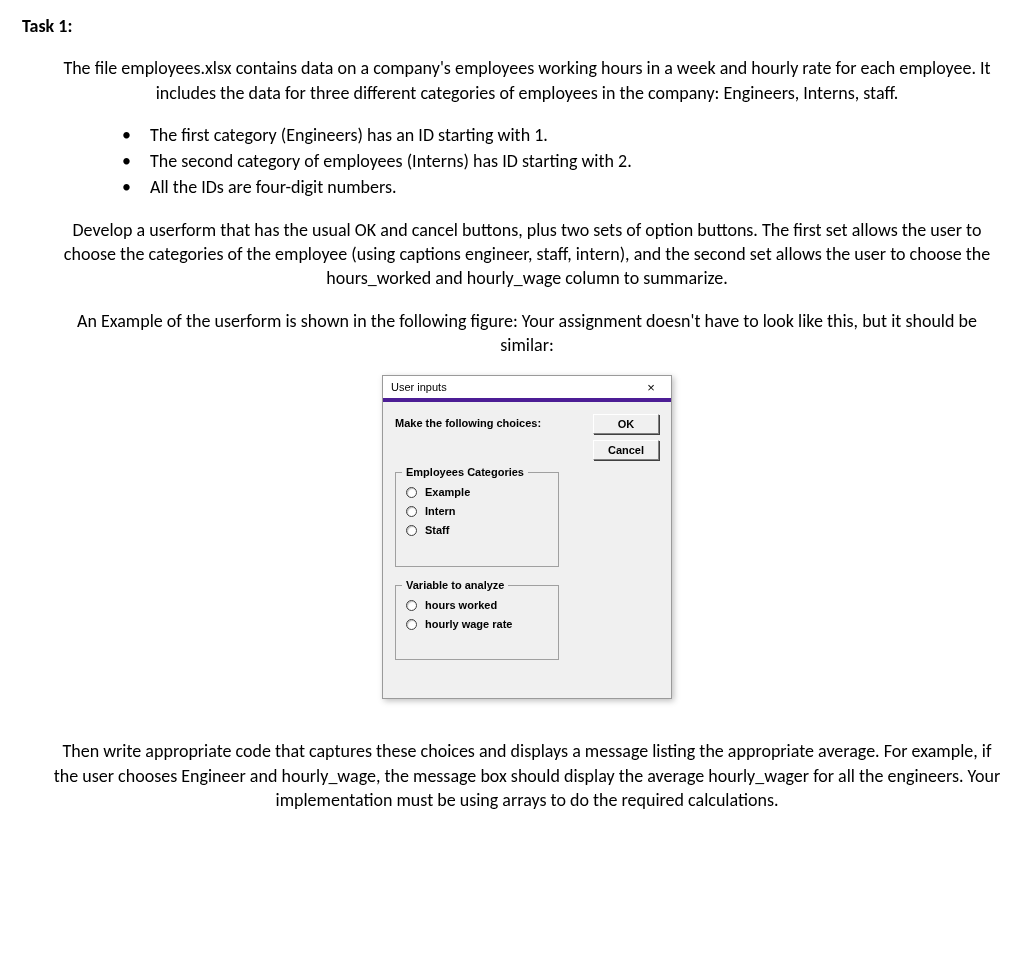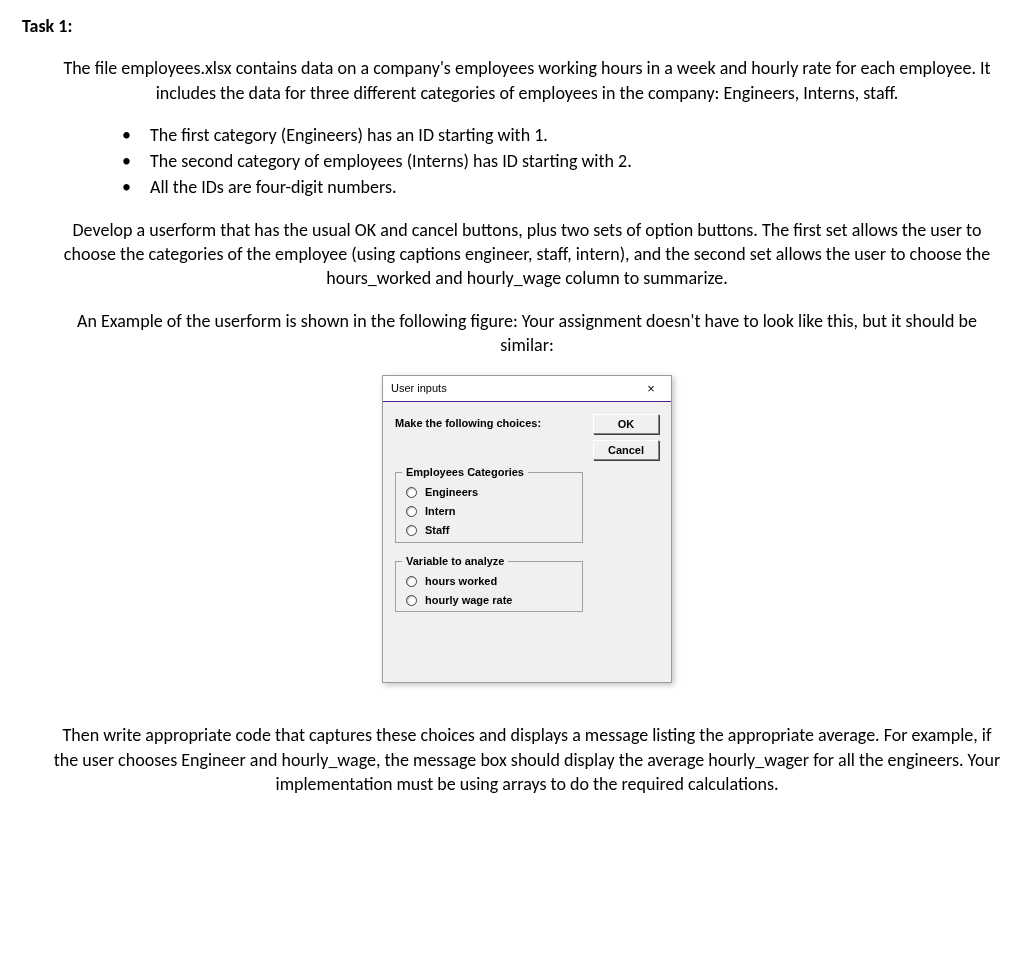--- a/index.html
+++ b/index.html
@@ -58,21 +58,21 @@
       font-size: 11px;
       background: #fff;
     }
     .dialog-titlebar {
       display: flex;
       align-items: center;
       justify-content: space-between;
       height: 26px;
       padding: 0 6px 0 8px;
       background: #fff;
-      border-bottom: 1px solid #4c1d95;
+      border-bottom: 4px solid #4c1d95;
     }
     .dialog-title-text {
       font-size: 11px;
       color: #000;
     }
     .dialog-close {
       width: 28px;
       height: 18px;
       display: flex;
       align-items: center;
@@ -114,23 +114,23 @@
       border-right: 1px solid #808080;
       border-bottom: 1px solid #808080;
       box-shadow: 1px 1px 0 #404040;
       font-size: 11px;
       text-align: center;
       line-height: 18px;
       cursor: default;
     }
     .groupbox {
       border: 1px solid #a0a0a0;
-      padding: 8px 10px 0 10px;
-      margin-bottom: 18px;
-      width: 188px;
+      padding: 8px 10px 24px 10px;
+      margin-bottom: 18px;
+      width: 164px;
       position: relative;
     }
     .groupbox-legend {
       position: absolute;
       top: -8px;
       left: 6px;
       background: #f0f0f0;
       padding: 0 4px;
       font-size: 11px;
     }
@@ -181,21 +181,21 @@
         <div class="dialog-buttons">
           <div class="win-btn">OK</div>
           <div class="win-btn">Cancel</div>
         </div>
       </div>
 
       <div class="groupbox">
         <div class="groupbox-legend">Employees Categories</div>
         <div class="radio-row">
           <span class="radio-circle"></span>
-          <span>Engineers</span>
+          <span>Example</span>
         </div>
         <div class="radio-row">
           <span class="radio-circle"></span>
           <span>Intern</span>
         </div>
         <div class="radio-row">
           <span class="radio-circle"></span>
           <span>Staff</span>
         </div>
       </div>

